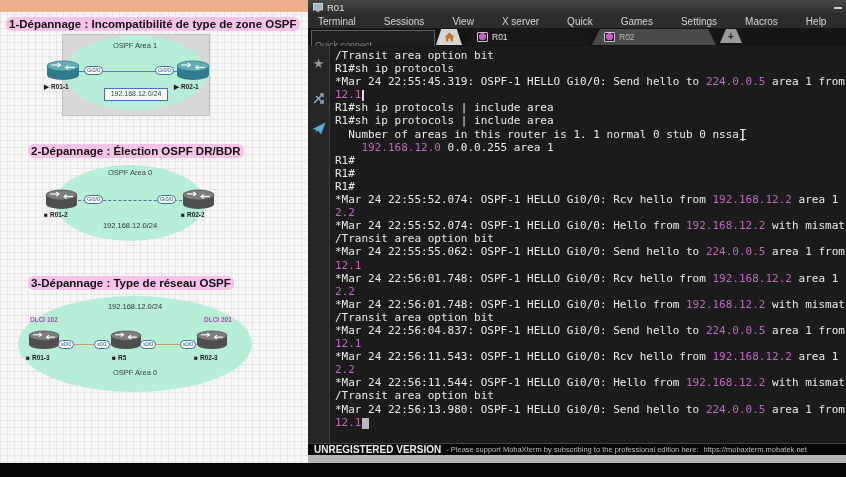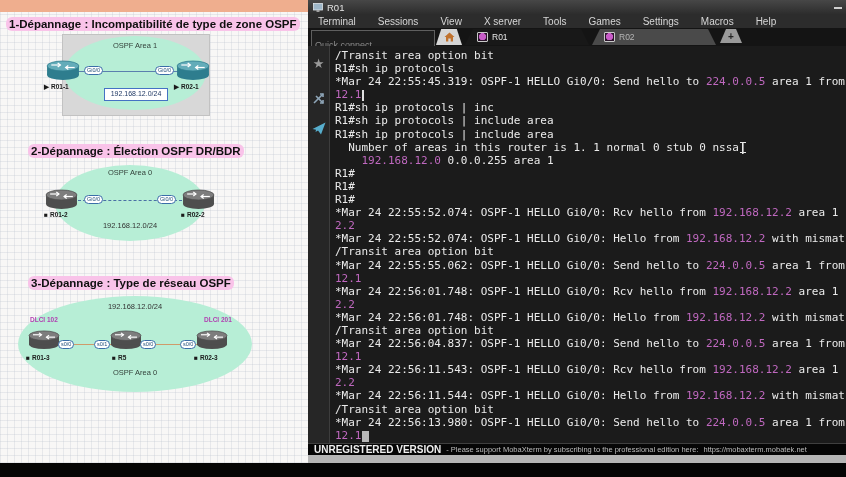--- a/index.html
+++ b/index.html
@@ -32,21 +32,21 @@
   .l-tan{border-top:1.6px solid #cf9a6a;}
   .dlci{position:absolute;font-size:6.5px;font-weight:bold;color:#b13fb1;white-space:nowrap;}
 
   
   .win{position:absolute;left:308px;top:0;width:538px;height:463px;background:#6d28d9;}
   .titlebar{position:absolute;left:0;top:0;width:100%;height:14px;
     background:linear-gradient(#474747,#2d2d2d);display:flex;align-items:center;gap:4px;
     padding-left:5px;box-sizing:border-box;font-size:9.5px;color:#e3e3e3;}
   .minbtn{position:absolute;right:4px;top:7px;width:8px;height:2px;background:#cfcfcf;}
   .menubar{position:absolute;left:0;top:14px;width:100%;height:14px;background:#2c2c2c;
-    display:flex;align-items:center;gap:22px;padding-left:10px;box-sizing:border-box;
+    display:flex;align-items:center;gap:28px;padding-left:10px;box-sizing:border-box;
     font-size:10px;color:#d6d6d6;}
   .mitem{cursor:default;}
   .tabbar{position:absolute;left:0;top:28px;width:100%;height:18px;background:#141414;}
   .qc{position:absolute;left:3px;top:2px;width:116px;height:11px;background:#1e1e1e;
     border:1px solid #5f5f5f;color:#909090;font-size:9px;padding:8px 3px;
     font-family:"Liberation Sans",sans-serif;}
   .qc::placeholder{color:#8a8a8a;opacity:1;}
   .hometab{position:absolute;left:128px;top:1px;width:26px;height:16px;background:#d6d6d6;
     clip-path:polygon(20% 0,80% 0,100% 100%,0 100%);display:flex;align-items:center;justify-content:center;}
   .tabs{position:absolute;left:157px;top:1px;display:flex;gap:3px;}
@@ -221,21 +221,21 @@
       </span>
       <span>R01</span>
       <div class="minbtn"></div>
     </div>
 
     <div class="menubar">
         <span class="mitem">Terminal</span>
         <span class="mitem">Sessions</span>
         <span class="mitem">View</span>
         <span class="mitem">X server</span>
-        <span class="mitem">Tools</span>
+        <span class="mitem">Quick</span>
         <span class="mitem">Games</span>
         <span class="mitem">Settings</span>
         <span class="mitem">Macros</span>
         <span class="mitem">Help</span>
       </div>
 
     <div class="tabbar">
       <input class="qc" placeholder="Quick connect..." style="">
       <div class="hometab">
         <span style="display:inline-flex;">
@@ -274,21 +274,20 @@
             <path d="M0.5 7 L13.5 0.5 L9 12.5 L6 8.5 L3.5 10 L4 7.8 Z" fill="#57aecd"></path>
           </svg>
       </div>
     </div>
 
     <div class="terminal">
         <div class="tline"><span>/Transit area option bit</span></div>
         <div class="tline"><span>R1#sh ip protocols</span></div>
         <div class="tline"><span>*Mar 24 22:55:45.319: OSPF-1 HELLO Gi0/0: Send hello to </span><span class="mag">224.0.0.5</span><span> area 1 from </span></div>
         <div class="tline"><span class="mag">12.1</span><span class="bar"></span></div>
-        <div class="tline"><span>R1#sh ip protocols | inc</span></div>
         <div class="tline"><span>R1#sh ip protocols | include area</span></div>
         <div class="tline"><span>R1#sh ip protocols | include area</span></div>
         <div class="tline"><span>  Number of areas in this router is 1. 1 normal 0 stub 0 nssa</span><span class="ibeam"></span></div>
         <div class="tline"><span>    </span><span class="mag">192.168.12.0</span><span> 0.0.0.255 area 1</span></div>
         <div class="tline"><span>R1#</span></div>
         <div class="tline"><span>R1#</span></div>
         <div class="tline"><span>R1#</span></div>
         <div class="tline"><span>*Mar 24 22:55:52.074: OSPF-1 HELLO Gi0/0: Rcv hello from </span><span class="mag">192.168.12.2</span><span> area 1 </span><span class="mag">192.168.1</span></div>
         <div class="tline"><span class="mag">2.2</span></div>
         <div class="tline"><span>*Mar 24 22:55:52.074: OSPF-1 HELLO Gi0/0: Hello from </span><span class="mag">192.168.12.2</span><span> with mismatched Stub</span></div>

